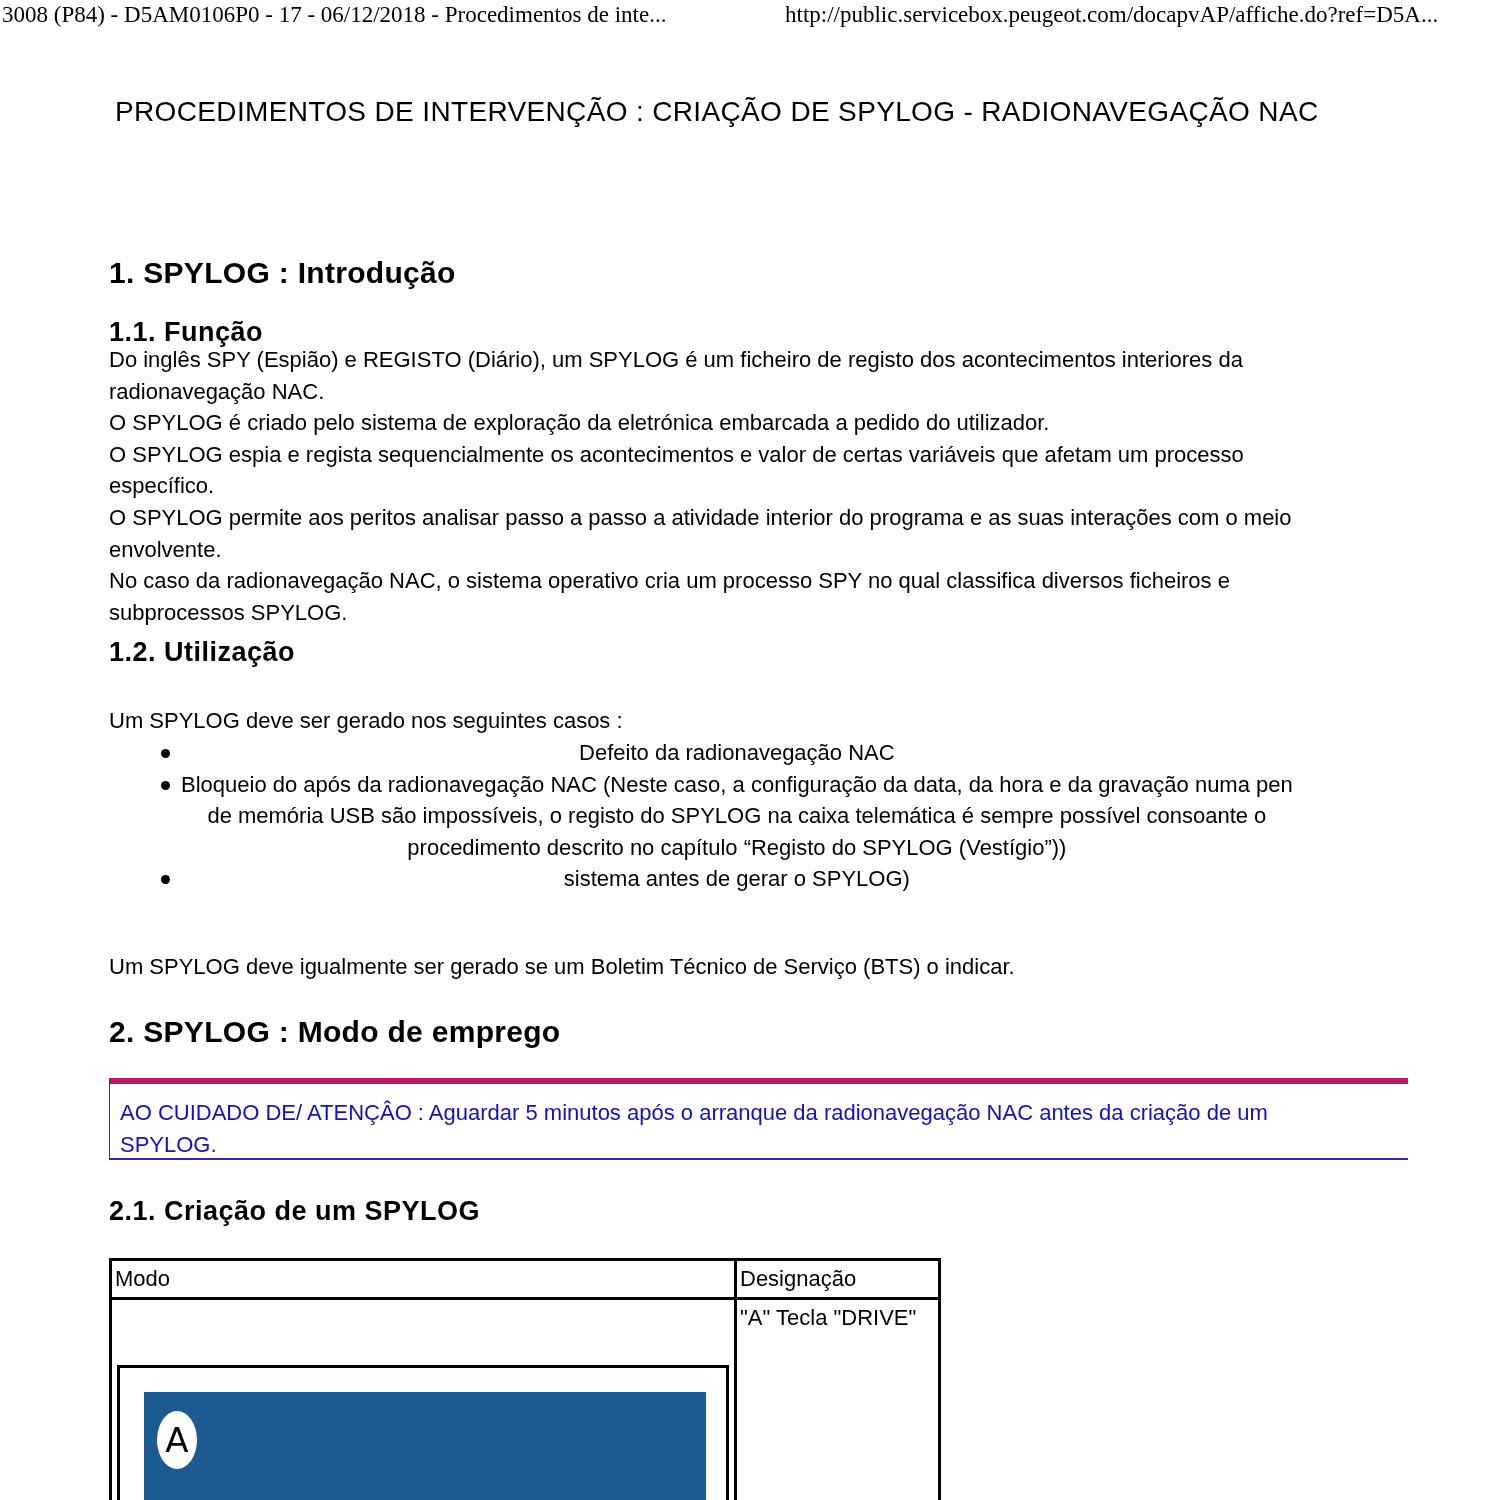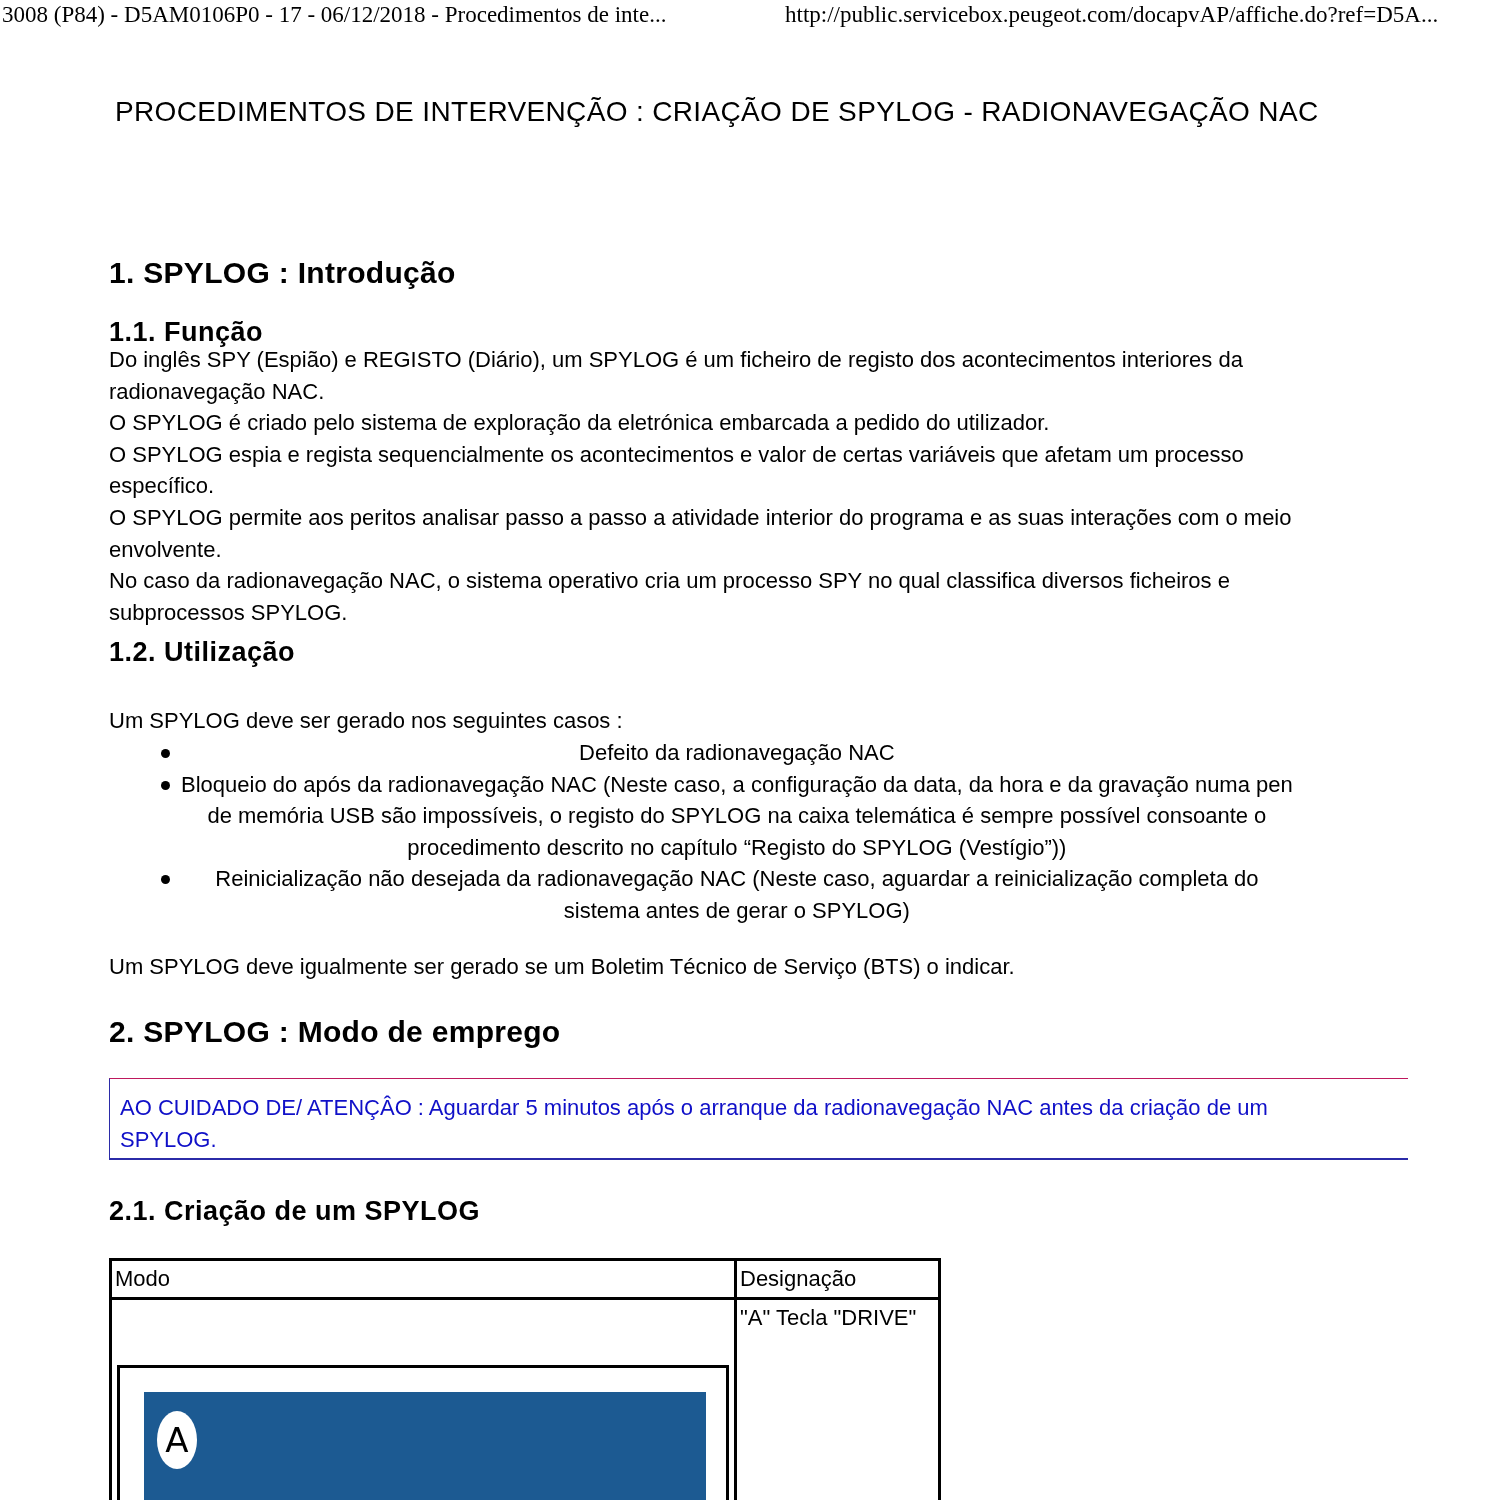--- a/index.html
+++ b/index.html
@@ -103,21 +103,21 @@
       height: 9px;
       border-radius: 50%;
       background: #000;
     }
     .warning-box {
       position: absolute;
       left: 0;
       top: 1078px;
       width: 1320px;
       height: 82px;
-      border-top: 1px solid #be185d;
+      border-top: 6px solid #be185d;
       border-bottom: 2px solid #2b2ba8;
       border-left: 1px solid #2b2ba8;
       box-sizing: border-box;
       color: #1010c8;
       font-size: 22px;
       line-height: 31.6px;
       padding: 13px 0 0 10px;
       white-space: nowrap;
     }
     .warning-box div {
@@ -218,21 +218,20 @@
       <div>Defeito da radionavegação NAC</div>
     </li>
     <li>
       <span class="bullet-dot"></span>
       <div>Bloqueio do após da radionavegação NAC (Neste caso, a configuração da data, da hora e da gravação numa pen</div>
       <div>de memória USB são impossíveis, o registo do SPYLOG na caixa telemática é sempre possível consoante o</div>
       <div>procedimento descrito no capítulo “Registo do SPYLOG (Vestígio”))</div>
     </li>
     <li>
       <span class="bullet-dot"></span>
-      <div>Reinicialização não desejada da radionavegação NAC (Neste caso, aguardar a reinicialização completa do</div>
       <div>sistema antes de gerar o SPYLOG)</div>
     </li>
   </ul>
 
   <div class="para" style="top:951px;">Um SPYLOG deve igualmente ser gerado se um Boletim Técnico de Serviço (BTS) o indicar.</div>
 
   <h1 class="h1" style="top:1014px;">2. SPYLOG : Modo de emprego</h1>
 
   <div class="warning-box">
     <div>AO CUIDADO DE/ ATENÇÂO : Aguardar 5 minutos após o arranque da radionavegação NAC antes da criação de um</div>

